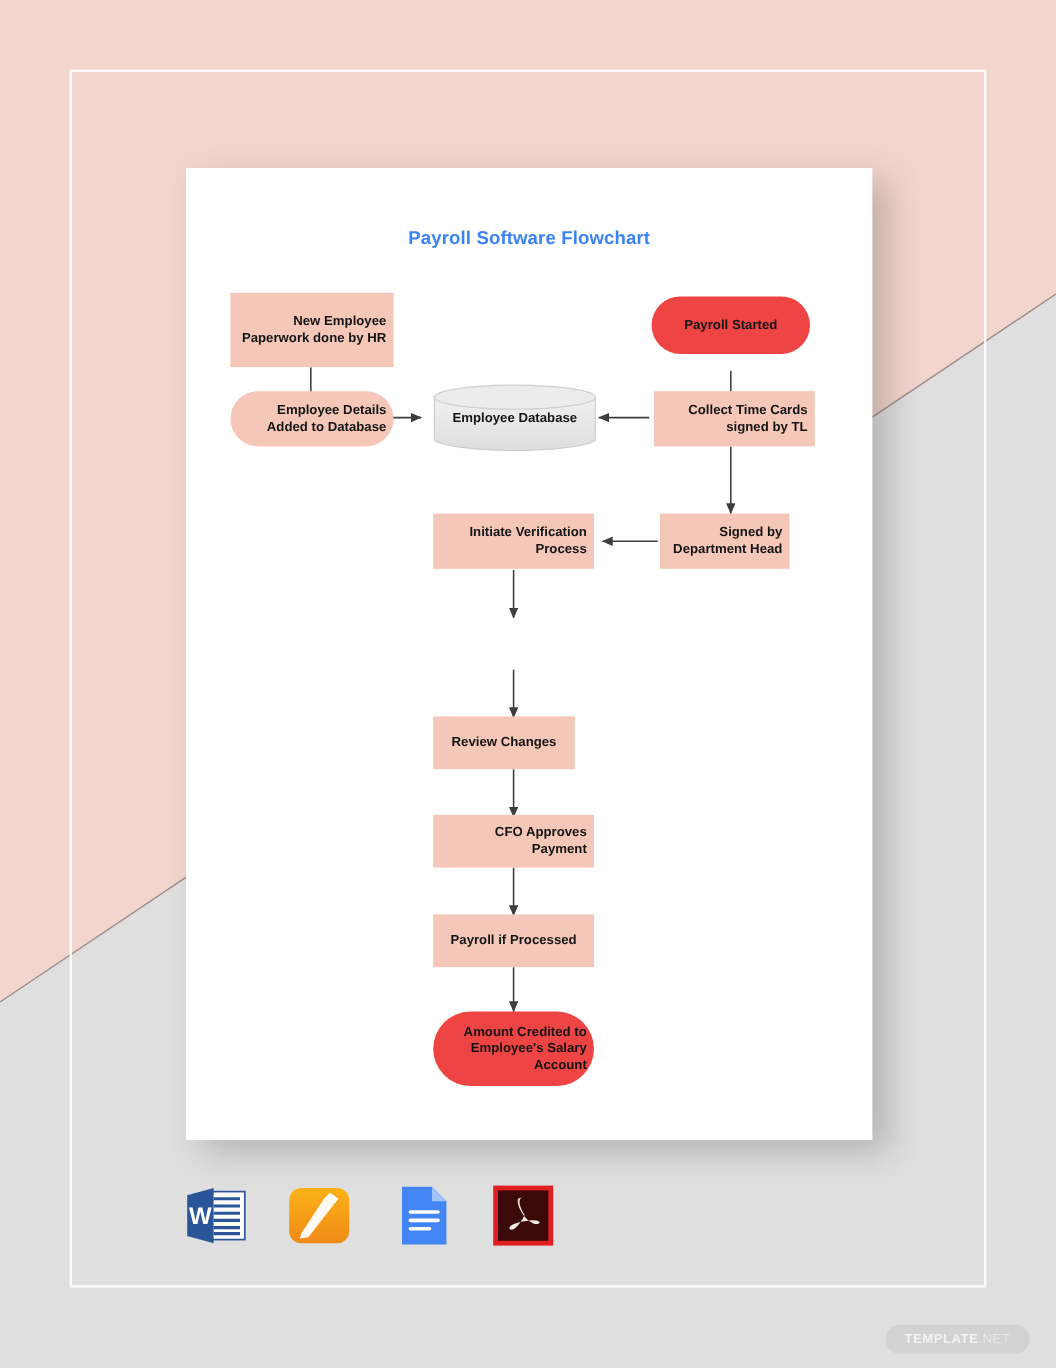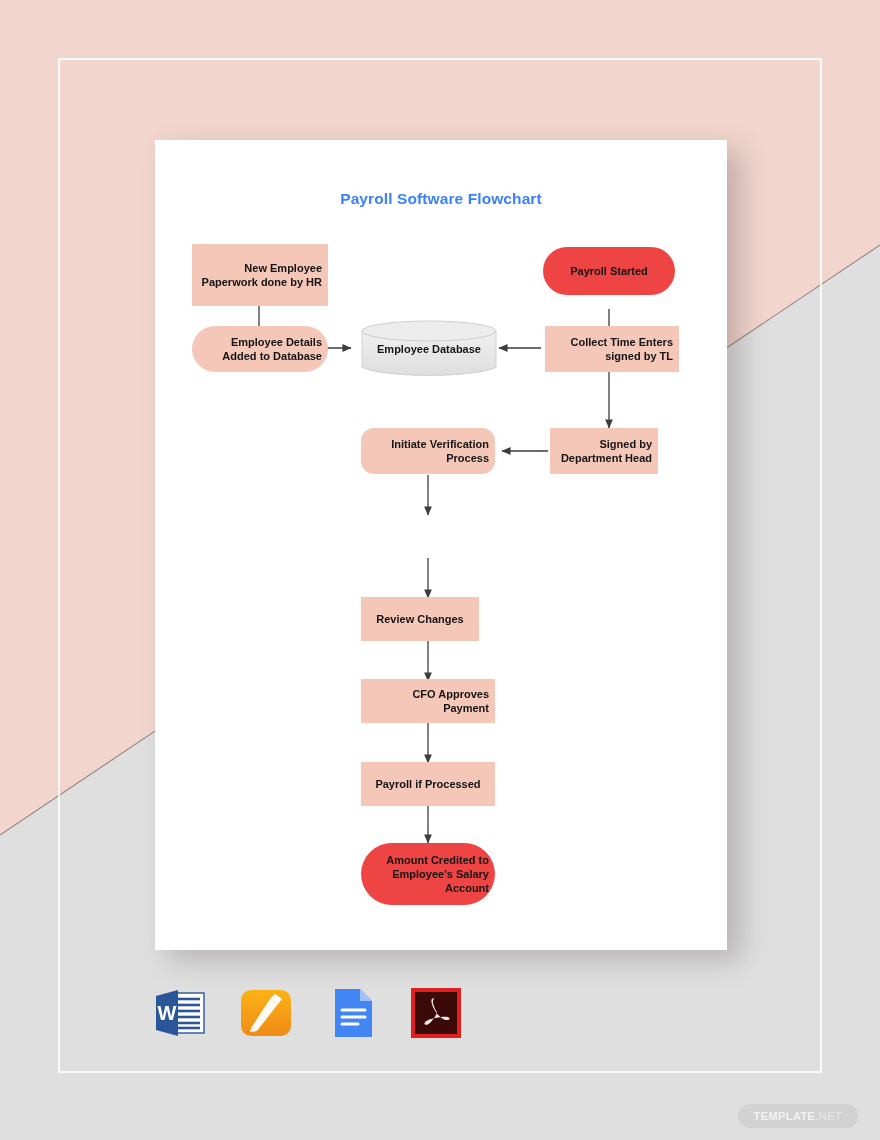--- a/index.html
+++ b/index.html
@@ -164,28 +164,28 @@
       <div class="db-label">
         <span>Employee Database</span>
       </div>
     </div>
 
     <div class="node terminator" style="left:388px;top:107px;width:132px;height:48px;">
       <span>Payroll Started</span>
     </div>
 
     <div class="node process" style="left:390px;top:186px;width:134px;height:46px;">
-      <span>Collect Time Enters signed by TL</span>
+      <span>Collect Time Cards signed by TL</span>
     </div>
 
     <div class="node process" style="left:395px;top:288px;width:108px;height:46px;">
       <span>Signed by Department Head</span>
     </div>
 
-    <div class="node process" style="left:206px;top:288px;width:134px;height:46px;border-radius:13px;">
+    <div class="node process" style="left:206px;top:288px;width:134px;height:46px;">
       <span>Initiate Verification Process</span>
     </div>
 
 
     <div class="node process" style="left:206px;top:457px;width:118px;height:44px;">
       <span>Review Changes</span>
     </div>
 
     <div class="node process" style="left:206px;top:539px;width:134px;height:44px;">
       <span>CFO Approves Payment</span>

